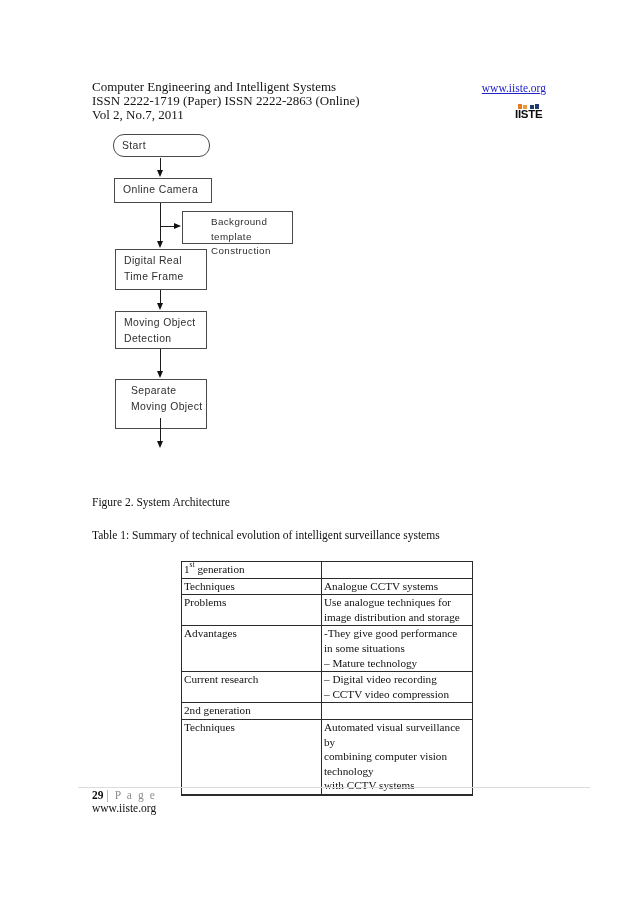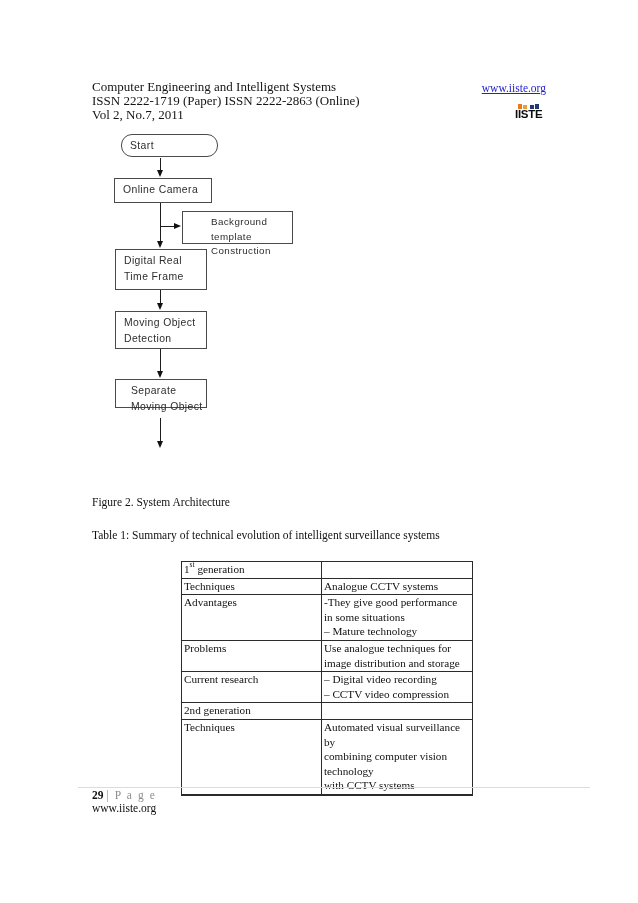--- a/index.html
+++ b/index.html
@@ -20,21 +20,21 @@
   .b-n2 { width:4px; height:5px; background:#1f3a70; }
   .logo-text { font-family:"Liberation Sans", sans-serif; font-weight:bold;
                font-size:11.5px; line-height:11px; letter-spacing:-0.3px; color:#0d0d0d; }
   
   .fc-box {
     position:absolute; box-sizing:border-box; background:#fff;
     border:1.4px solid #4a4a4a;
     font-family:"Liberation Sans", sans-serif; font-size:10.4px;
     letter-spacing:0.4px; color:#2e2e2e; line-height:15.5px; padding:3px 2px 0 8px;
   }
-  .fc-box.rounded { border-radius:11px;margin-left:8px; }
+  .fc-box.rounded { border-radius:11px; }
   .fc-box.small { font-size:9.8px; line-height:14.5px; padding-left:6px; }
   .vline { position:absolute; width:1.4px; background:#1c1c1c; }
   .hline { position:absolute; height:1.4px; background:#1c1c1c; }
   .arr-down { position:absolute; width:0; height:0;
     border-left:3.8px solid transparent; border-right:3.8px solid transparent;
     border-top:7.5px solid #111; }
   .arr-right { position:absolute; width:0; height:0;
     border-top:3.8px solid transparent; border-bottom:3.8px solid transparent;
     border-left:7.5px solid #111; }
   
@@ -106,21 +106,21 @@
   <div class="arr-down" style="left:157px; top:303px;"></div>
 
   <div class="fc-box" style="left:115px; top:311px; width:92px; height:38px;">
     <div>Moving Object</div>
     <div>Detection</div>
   </div>
 
   <div class="vline" style="left:160px; top:349px; height:22px;"></div>
   <div class="arr-down" style="left:157px; top:371px;"></div>
 
-  <div class="fc-box" style="left:115px; top:379px; width:92px; height:29px;padding-left:15px;">
+  <div class="fc-box" style="left:115px; top:379px; width:92px; height:50px;padding-left:15px;">
     <div>Separate</div>
     <div>Moving Object</div>
   </div>
 
   <div class="vline" style="left:160px; top:418px; height:23px;"></div>
   <div class="arr-down" style="left:157px; top:441px;"></div>
 
 
   <div class="caption" style="left:92px; top:496px;">Figure 2. System Architecture</div>
   <div class="caption" style="left:92px; top:529px;">Table 1: Summary of technical evolution of intelligent surveillance systems</div>
@@ -131,32 +131,32 @@
       <td class="c1"><span>1</span><sup>st</sup><span> generation</span></td>
       <td></td>
     </tr>
     <tr>
       <td class="c1">Techniques</td>
       <td>
         <div>Analogue CCTV systems</div>
       </td>
     </tr>
     <tr>
+      <td class="c1">Problems</td>
+      <td>
+        <div>Use analogue techniques for</div>
+        <div>image distribution and storage</div>
+      </td>
+    </tr>
+    <tr>
       <td class="c1">Advantages</td>
       <td>
         <div>-They give good performance</div>
         <div>in some situations</div>
         <div>– Mature technology</div>
-      </td>
-    </tr>
-    <tr>
-      <td class="c1">Problems</td>
-      <td>
-        <div>Use analogue techniques for</div>
-        <div>image distribution and storage</div>
       </td>
     </tr>
     <tr>
       <td class="c1">Current research</td>
       <td>
         <div>– Digital video recording</div>
         <div>– CCTV video compression</div>
       </td>
     </tr>
     <tr>

